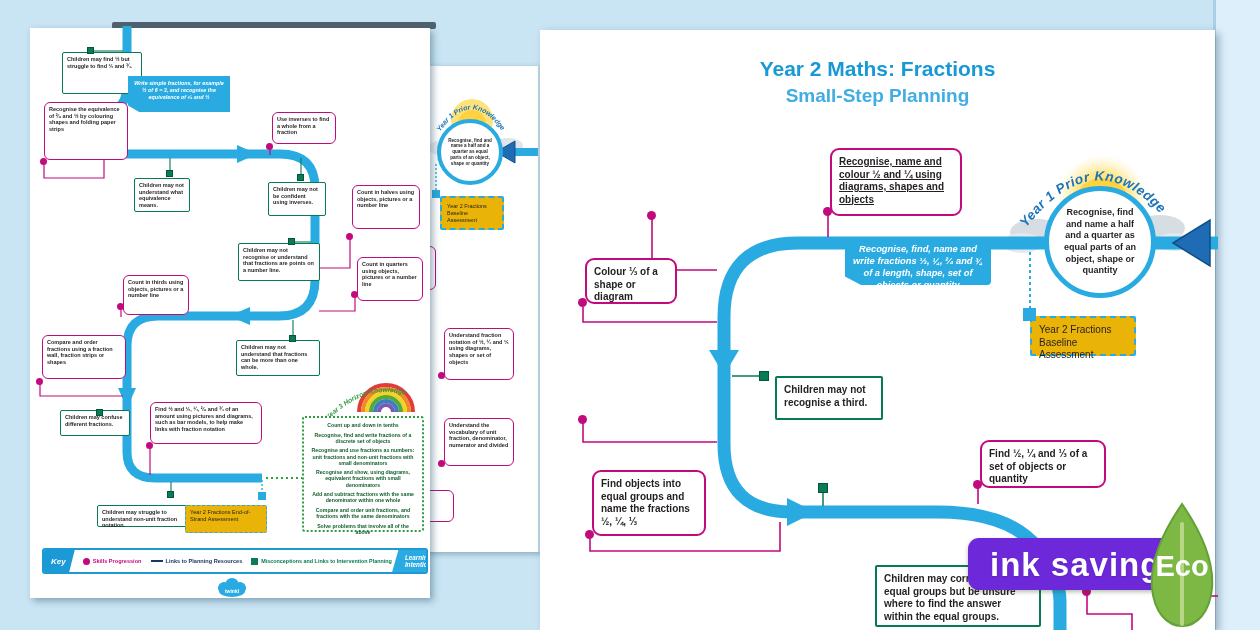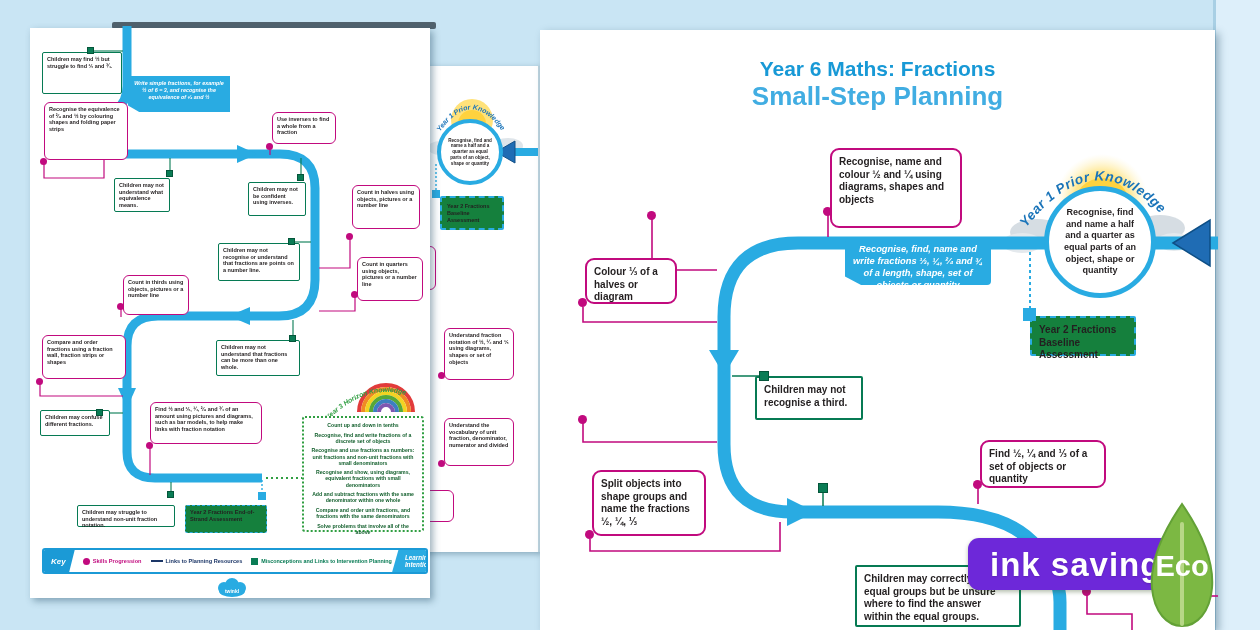--- a/index.html
+++ b/index.html
@@ -4,23 +4,23 @@
 <style>
   html,body{margin:0;padding:0;}
   .stage{position:relative;width:1260px;height:630px;background:#c9e5f4;overflow:hidden;
     font-family:"Liberation Sans",sans-serif;color:#231f20;}
   .page{position:absolute;background:#fff;}
   .abs{position:absolute;}
   
   .pbox{position:absolute;background:#fff;border:2px solid #c10a7e;border-radius:9px;
     font-weight:bold;color:#231f20;box-sizing:border-box;}
   .gbox{position:absolute;background:#fff;border:2px solid #067a53;border-radius:2px;
-    font-weight:bold;color:#231f20;box-sizing:border-box;}
-  .dashbox{position:absolute;background:#15803d;border:2px dashed #29abe2;border-radius:2px;
-    font-weight:bold;color:#231f20;box-sizing:border-box;}
+    font-weight:bold;color:#231f20;box-sizing:border-box;margin-left:20px;}
+  .dashbox{position:absolute;background:#eab308;border:2px dashed #29abe2;border-radius:2px;
+    font-weight:normal;color:#231f20;box-sizing:border-box;}
   .fs-front{font-size:5.5px;line-height:1.22;padding:3px 4px;}
   .fs-front.pbox{border-width:1.5px;border-radius:6px;}
   .fs-front.gbox{border-width:1.2px;}
   .fs-front.dashbox{border-width:1.4px;}
   .fs-right{font-size:10px;line-height:1.25;padding:6px 7px;}
   .dot{position:absolute;background:#c10a7e;border-radius:50%;z-index:6;}
   .sqg{position:absolute;background:#0a7c55;border:1px solid #04563a;box-sizing:border-box;z-index:6;}
   .sqb{position:absolute;background:#29abe2;z-index:6;}
   .banner{position:absolute;background:#29abe2;color:#fff;font-weight:bold;font-style:italic;
     text-align:center;box-sizing:border-box;z-index:5;
@@ -209,23 +209,23 @@
         <circle cx="20" cy="9" r="7" fill="#29abe2"></circle>
       <circle cx="28" cy="12" r="6" fill="#29abe2"></circle>
         <ellipse cx="20" cy="15" rx="13" ry="6" fill="#29abe2"></ellipse>
       <text x="20" y="17" text-anchor="middle" font-size="5" font-weight="bold" fill="#ffffff">twinkl</text>
     </svg>
   </div>
 
   <div class="page" style="left:540px;top:30px;width:675px;height:600px;z-index:2;box-shadow:4px 3px 8px rgba(40,80,105,.4);">
 
     <div class="abs ctr" style="left:0;top:26px;width:675px;height:26px;font-size:21px;font-weight:bold;color:#1899d6;">
-      <span>Year 6 Maths: Fractions</span>
+      <span>Year 2 Maths: Fractions</span>
       </div>
-    <div class="abs ctr" style="left:0;top:54px;width:675px;height:24px;font-size:26px;font-weight:bold;color:#41ade2;">
+    <div class="abs ctr" style="left:0;top:54px;width:675px;height:24px;font-size:19px;font-weight:bold;color:#41ade2;">
       <span>Small-Step Planning</span>
       </div>
 
     <svg width="675" height="600" viewBox="0 0 675 600">
       <defs>
         <radialGradient id="sunG" cx="50%" cy="50%" r="50%">
           <stop offset="0%" stop-color="#ffd94d" stop-opacity="1"></stop>
           <stop offset="60%" stop-color="#ffe27a" stop-opacity=".85"></stop>
           <stop offset="100%" stop-color="#fff3c0" stop-opacity="0"></stop>
         </radialGradient>
@@ -271,23 +271,23 @@
       <span>Recognise, find and name a half and a quarter as equal parts of an object, shape or quantity</span>
       </div>
 
     <div class="banner" style="left:305px;top:208px;width:146px;height:47px;font-size:9.3px;line-height:1.3;padding:5px 7px;border-radius:4px;">
       <span>Recognise, find, name and write fractions ⅓, ¼, ²⁄₄ and ¾ of a length, shape, set of objects or quantity</span></div>
 
     <div class="dashbox fs-right" style="left:490px;top:286px;width:106px;height:40px;">
       <span>Year 2 Fractions Baseline Assessment</span></div>
     <div class="sqb" style="left:483px;top:278px;width:13px;height:13px;"></div>
 
-    <div class="pbox fs-right" style="left:290px;top:118px;width:132px;height:80px;"><span>Recognise, name and colour ½ and ¼ using diagrams, shapes and objects</span></div>
-    <div class="pbox fs-right" style="left:45px;top:228px;width:92px;height:46px;"><span>Colour ⅓ of a halves or diagram</span></div>
-    <div class="pbox fs-right" style="left:52px;top:440px;width:114px;height:66px;"><span>Split objects into shape groups and name the fractions ½, ¼, ⅓</span></div>
+    <div class="pbox fs-right" style="left:290px;top:118px;width:132px;height:68px;text-decoration:underline;"><span>Recognise, name and colour ½ and ¼ using diagrams, shapes and objects</span></div>
+    <div class="pbox fs-right" style="left:45px;top:228px;width:92px;height:46px;"><span>Colour ⅓ of a shape or diagram</span></div>
+    <div class="pbox fs-right" style="left:52px;top:440px;width:114px;height:66px;"><span>Find objects into equal groups and name the fractions ½, ¼, ⅓</span></div>
     <div class="pbox fs-right" style="left:440px;top:410px;width:126px;height:48px;"><span>Find ½, ¼ and ⅓ of a set of objects or quantity</span></div>
 
     <div class="gbox fs-right" style="left:215px;top:346px;width:108px;height:44px;"><span>Children may not recognise a third.</span></div>
     <div class="gbox fs-right" style="left:315px;top:535px;width:166px;height:62px;"><span>Children may correctly make equal groups but be unsure where to find the answer within the equal groups.</span></div>
 
     <div class="dot" style="left:107px;top:181px;width:9px;height:9px;"></div>
     <div class="dot" style="left:283px;top:177px;width:9px;height:9px;"></div>
     <div class="dot" style="left:38px;top:268px;width:9px;height:9px;"></div>
     <div class="dot" style="left:38px;top:385px;width:9px;height:9px;"></div>
     <div class="dot" style="left:45px;top:500px;width:9px;height:9px;"></div>

